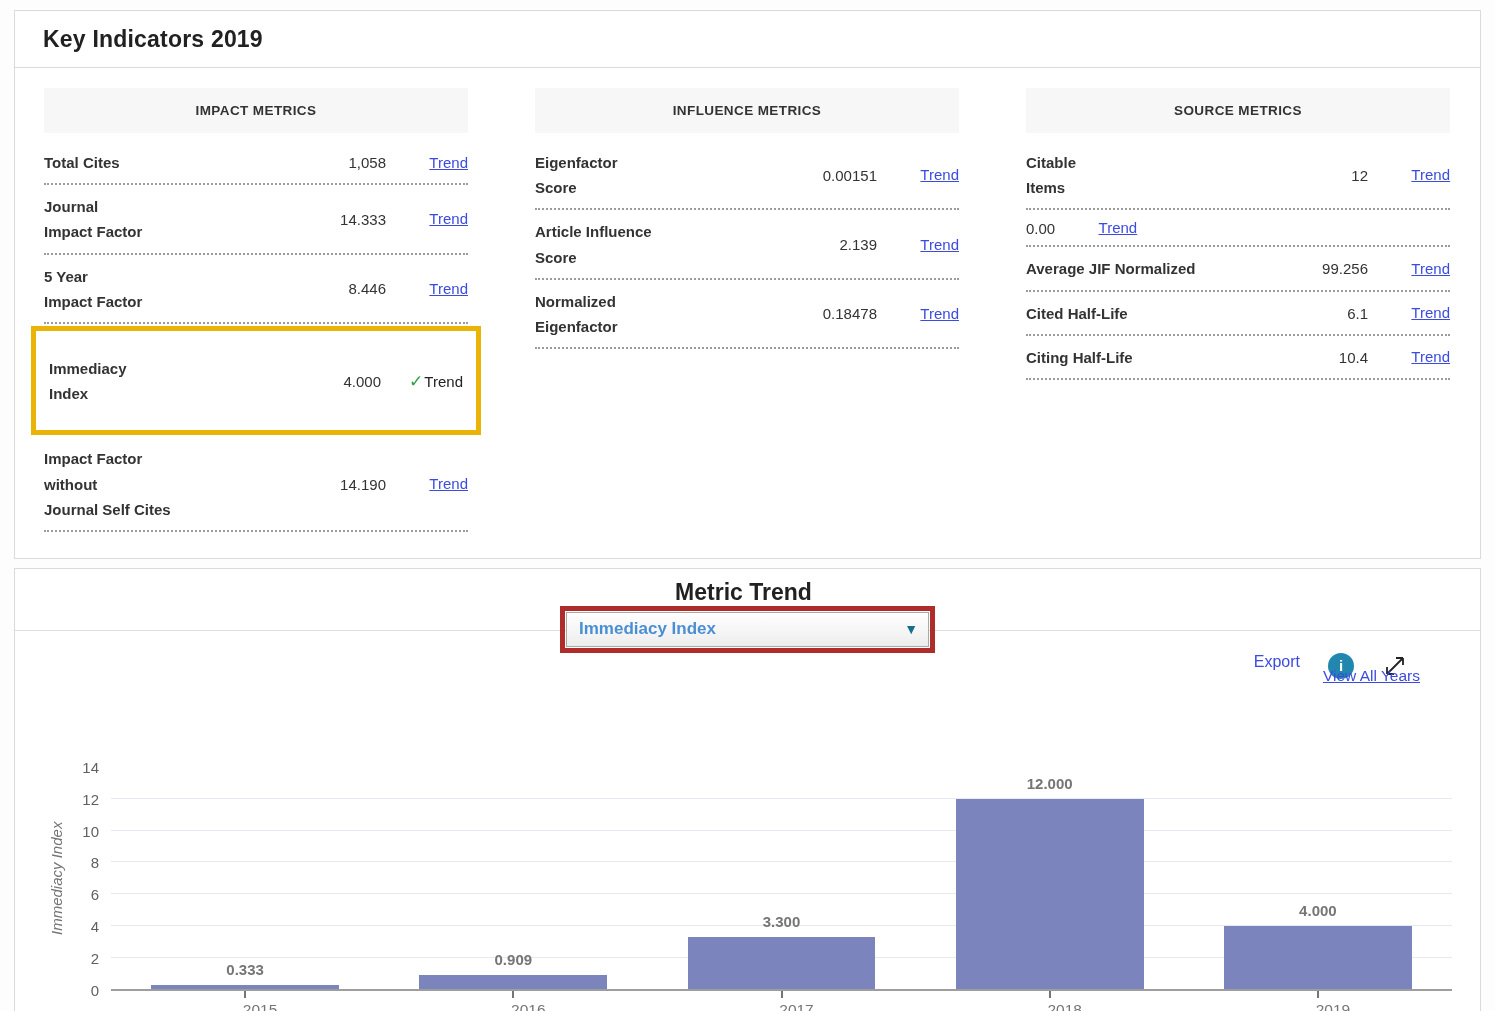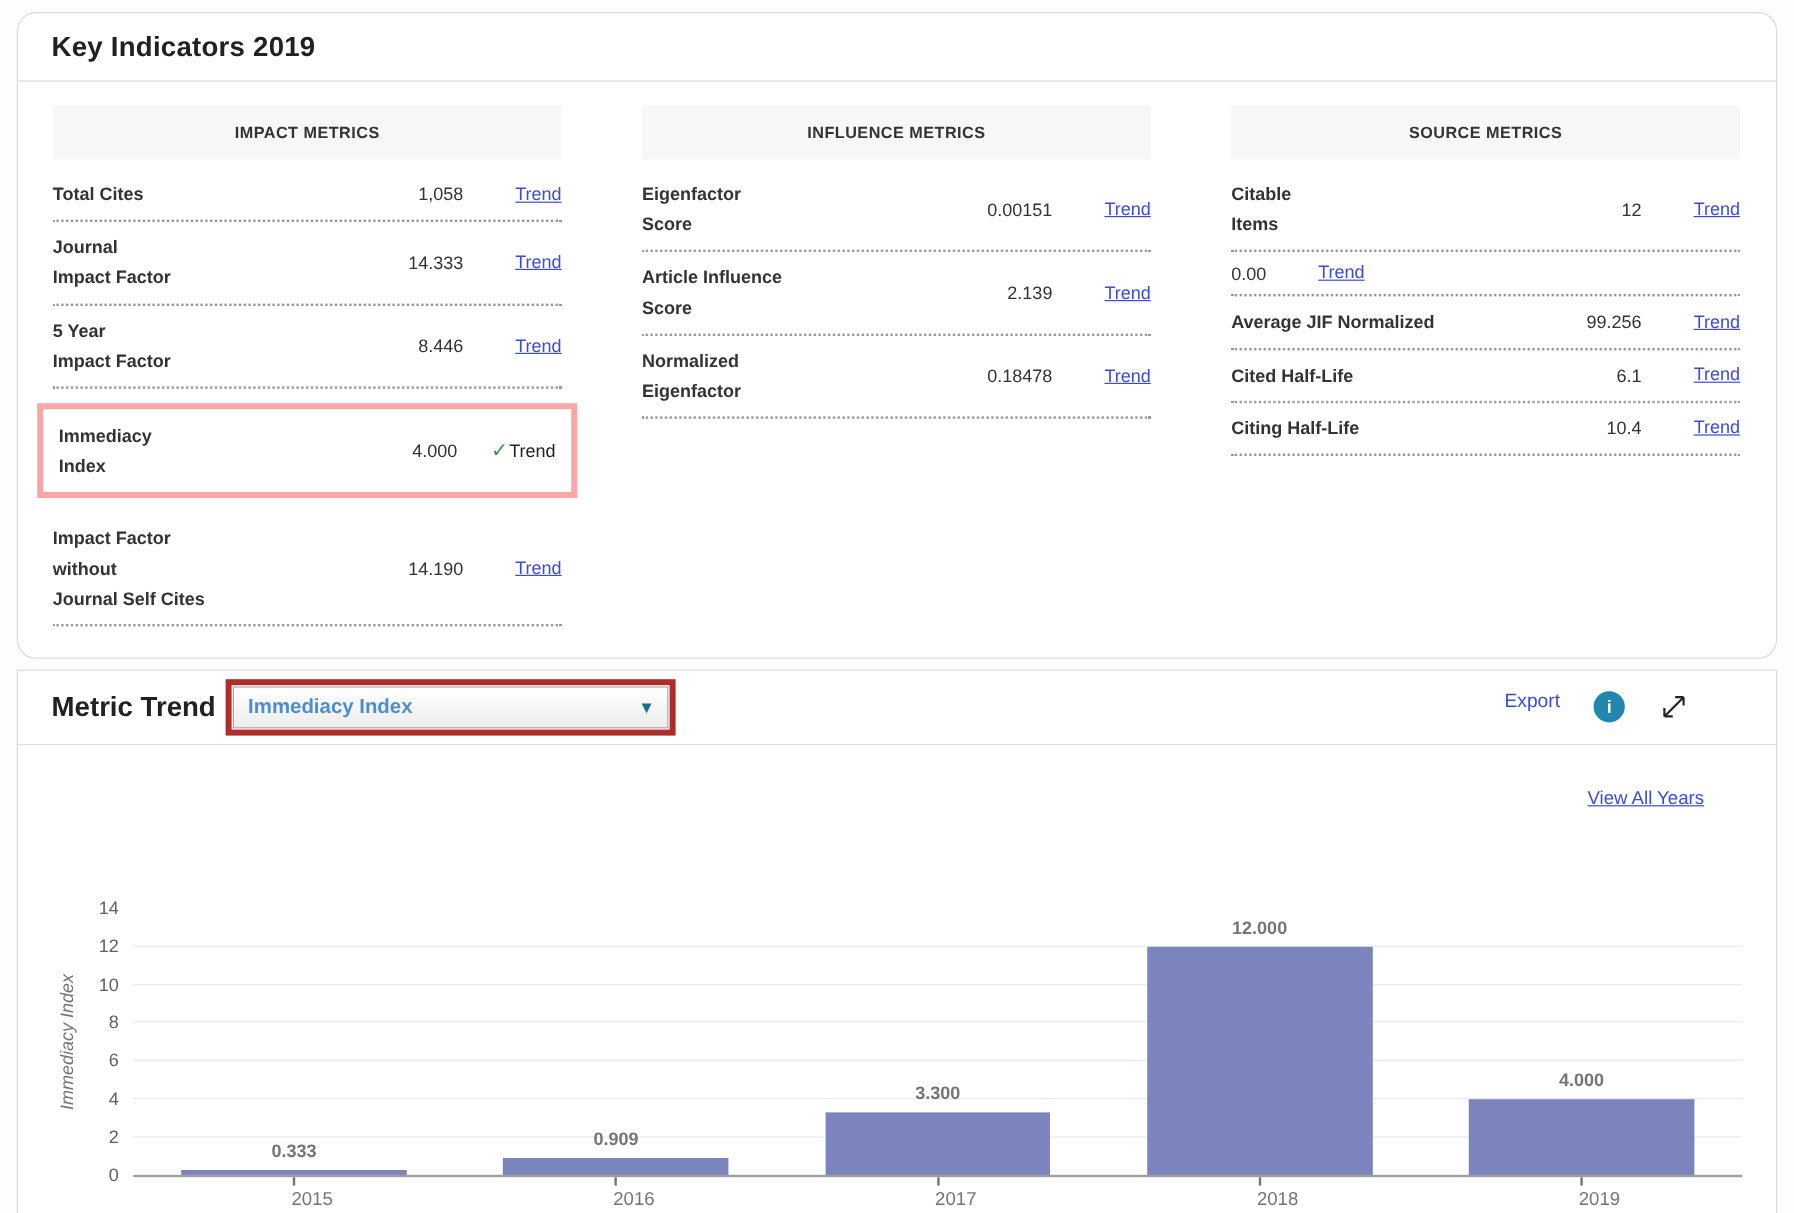--- a/index.html
+++ b/index.html
@@ -1,41 +1,41 @@
 <!DOCTYPE html>
 <html><head>
 <meta charset="utf-8">
 <style>
   * { box-sizing: border-box; margin: 0; padding: 0; }
   html,body { width: 1495px; height: 1011px; background: #fdfdfd; font-family: "Liberation Sans","DejaVu Sans",sans-serif; color:#333; }
 
   .card { background:#fff; border:1px solid #d9dbe3; margin:0 14px; }
-  .card.indicators { margin-top:10px;border-radius:16px; }
+  .card.indicators { margin-top:10px; }
   .card.trend { margin-top:9px; height:508px; position:relative; }
 
   .card-title-row { padding:15px 28px 14px 28px; border-bottom:1px solid #d9dbe3; display:flex; align-items:center; }
   .card-title { font-size:23px; font-weight:bold; color:#212121; letter-spacing:.2px; }
 
   .panels { display:flex; justify-content:space-between; padding:20px 30px 26px 29px; }
   .panel { width:424px; }
   .panel-header { background:#f7f7f8; text-align:center; font-weight:bold; font-size:13.5px; color:#333; letter-spacing:.4px; padding:15px 0; margin-bottom:8px; }
 
   .m-row { display:flex; align-items:center; padding:9px 0 8px 0; border-bottom:2px dotted #9b9b9b; }
   .m-label { flex:1; font-weight:bold; font-size:15px; color:#333; white-space:pre-line; line-height:1.68; }
   .m-value { font-size:15px; color:#333; margin-right:18px; }
   .m-trendcell { width:64px; text-align:right; white-space:nowrap; }
   a.m-trend { color:#3b4be0; font-size:15px; text-decoration:underline; cursor:pointer; }
   a.m-trend.dark { color:#222; text-decoration:none; font-weight:normal; }
   .check-icon { color:#2f9e44; font-weight:bold; font-size:17px; margin-right:1px; }
 
-  .annotation-box { border:5px solid #fca5a5; margin:12px -13px; padding:1px 13px; }
+  .annotation-box { border:5px solid #eab308; margin:2px -13px; padding:16px 13px; }
   .annotation-box .m-row { border-bottom:none; }
 
   
-  .trend-header { display:flex; align-items:center; padding:10px 28px; border-bottom:1px solid #dcdee6; height:62px; }
+  .trend-header { display:flex; align-items:center; padding:10px 28px; border-bottom:1px solid #dcdee6; height:62px;flex-direction:column; }
   .trend-title { font-size:23px; font-weight:bold; color:#212121; margin-right:8px; }
   .dd-annotation { border:5px solid #ae2c2a; padding:1px; }
   .dropdown { width:363px; height:35px; border:1px solid #a9a9a9; background:linear-gradient(#ffffff,#ededed); display:flex; align-items:center; padding:0 10px 0 12px; cursor:pointer; }
   .dd-text { color:#4a8fd4; font-size:17px; font-weight:bold; flex:1; }
   .dd-caret { color:#15708e; font-size:14px; }
   .header-right { margin-left:auto; display:flex; align-items:flex-start; gap:28px; padding-right:44px; }
   a.export-link { color:#3b4be0; font-size:16px; text-decoration:none; cursor:pointer; }
   .info-icon { width:26px; height:26px; border-radius:50%; background:#2187ae; color:#fff; font-weight:bold; font-size:15px; display:flex; align-items:center; justify-content:center; cursor:pointer; }
   .expand-icon { cursor:pointer; display:flex; }
 

